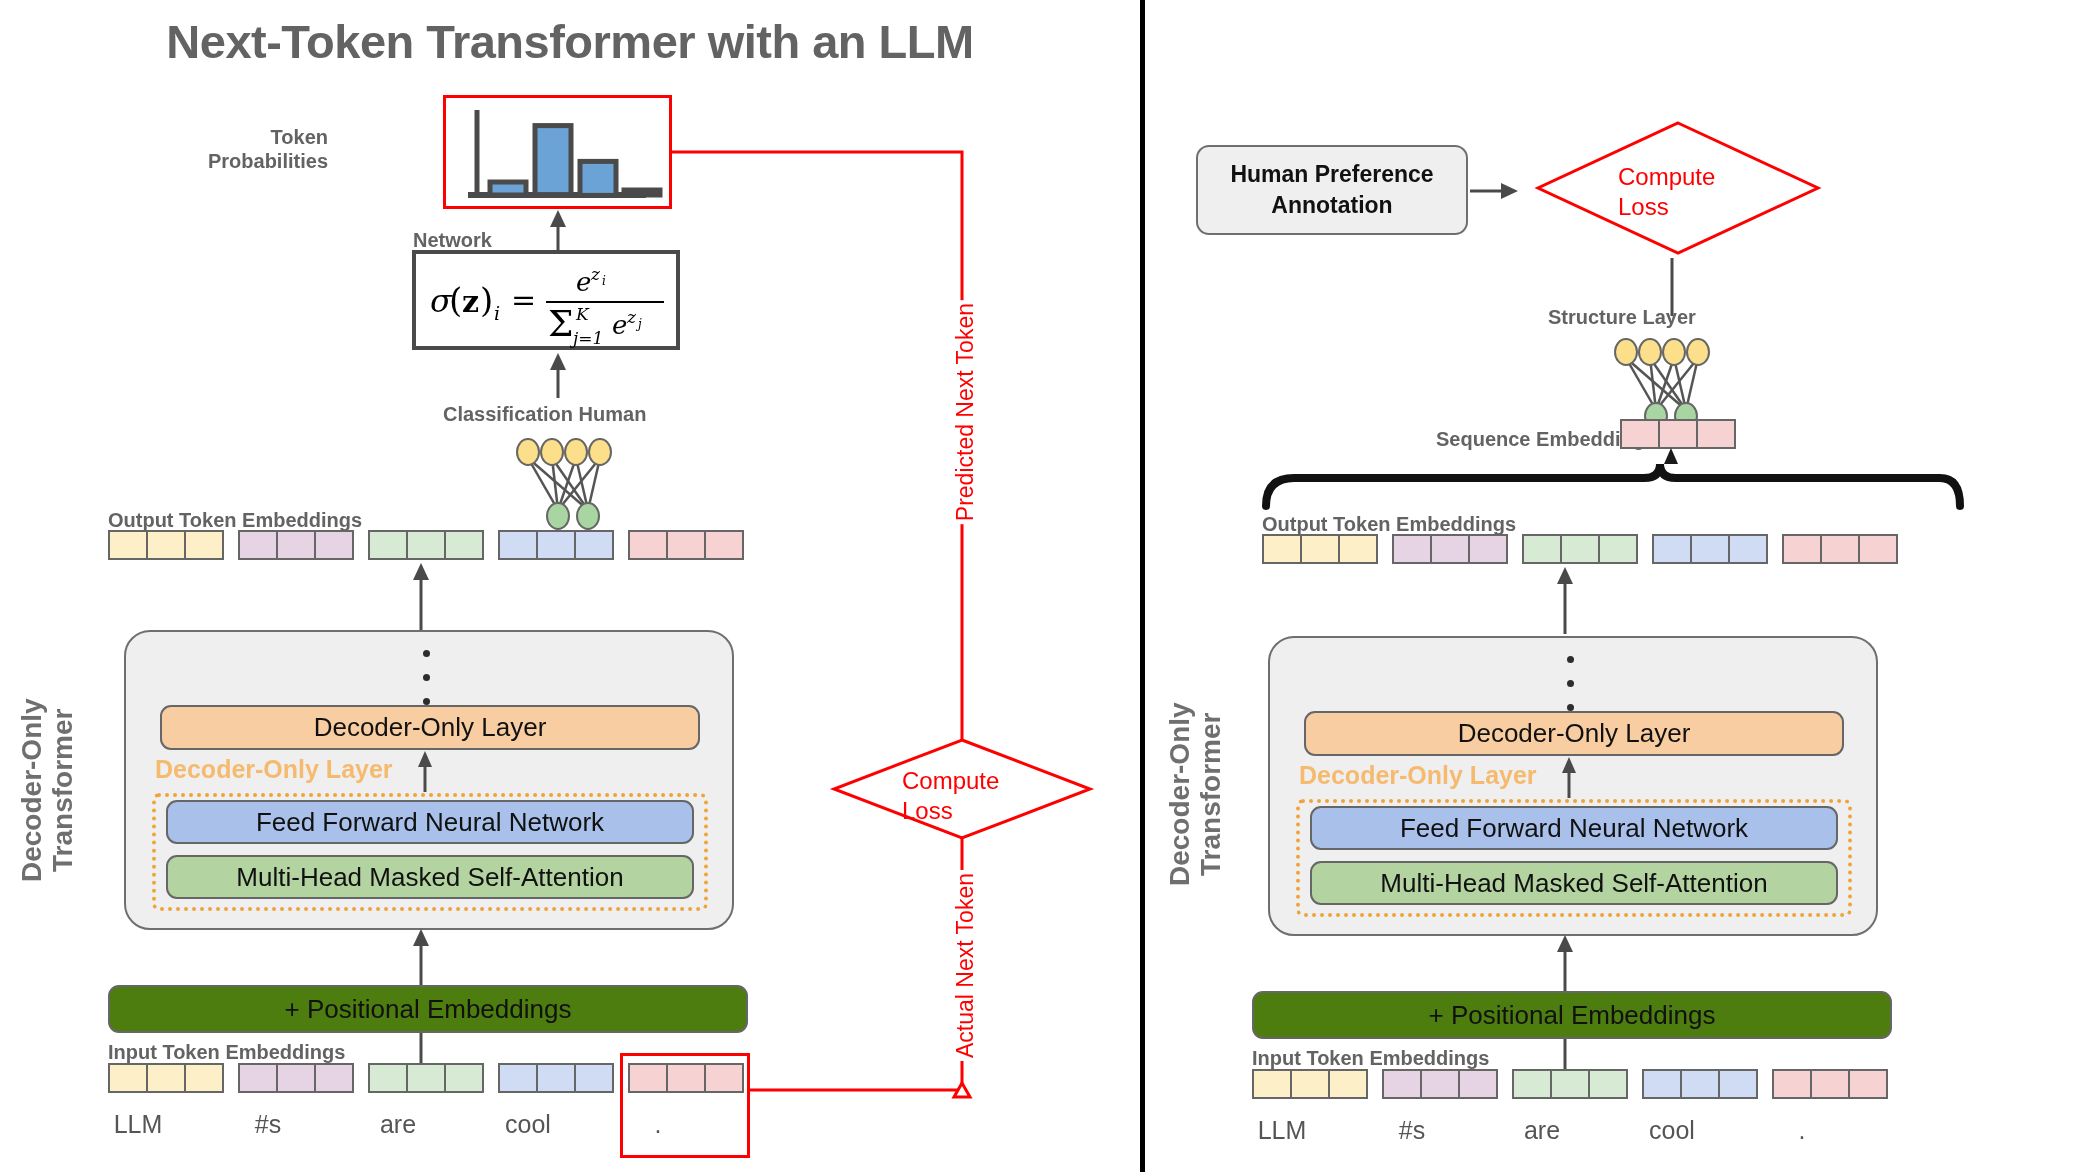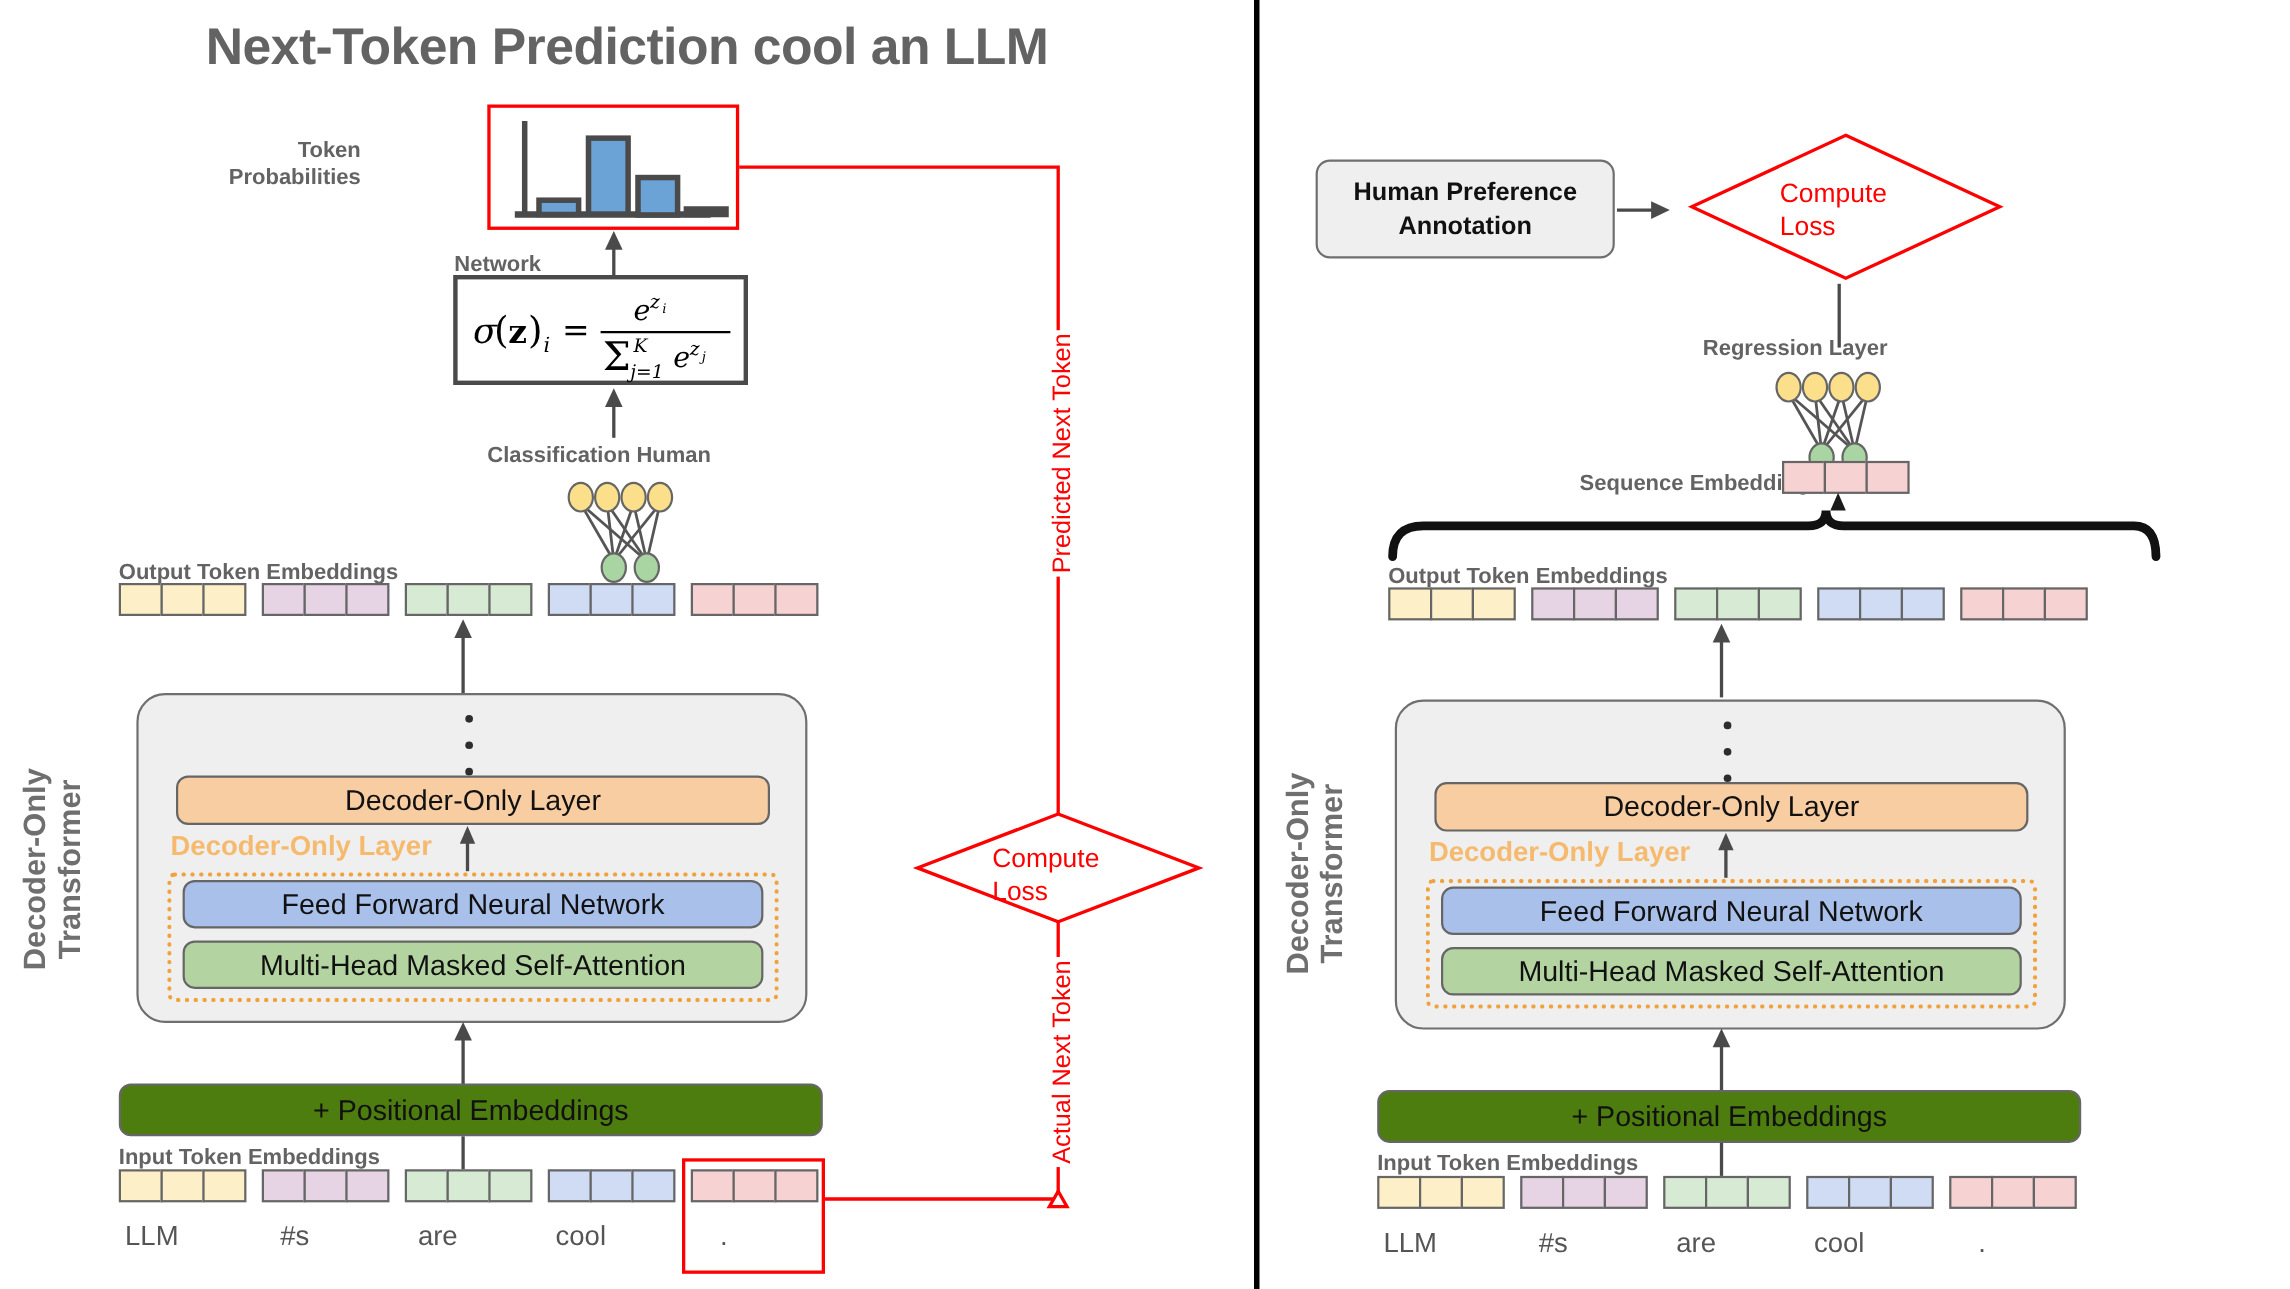--- a/index.html
+++ b/index.html
@@ -186,21 +186,21 @@
 </style>
 </head>
 <body>
 
 <div id="root">
 
   <div id="center-divider"></div>
 
   <div class="panel" id="panel-left">
 
-    <div class="panel-title" style="top:14px;">Next-Token Prediction cool an LLM</div>
+    <div class="panel-title" style="top:14px;">Next-Token Transformer with an LLM</div>
 
     <div class="lbl" style="left:188px; top:125px; text-align:right; width:140px; white-space:pre-line;">Token
 Probabilities</div>
 
     <div id="prob-frame" style="left:443px; top:95px; width:229px; height:114px;">
       <svg width="229" height="114" viewBox="0 0 229 114">
         <line x1="31" y1="12" x2="31" y2="98" stroke="#4a4a4a" stroke-width="5"></line>
         <line x1="22" y1="97" x2="200" y2="97" stroke="#4a4a4a" stroke-width="6"></line>
         <rect x="44" y="84.0" width="36" height="13" fill="#6ba3d6" stroke="#4a4a4a" stroke-width="5"></rect>
         <rect x="89" y="27.6" width="36" height="69" fill="#6ba3d6" stroke="#4a4a4a" stroke-width="5"></rect>
@@ -399,21 +399,21 @@
     <svg style="left:380px; top:118px;" width="300" height="140">
       <polygon points="150,5 290,70 150,135 10,70" fill="#ffffff" stroke="#ff0000" stroke-width="3"></polygon>
     </svg>
     <div class="diamond-text" style="left:470px; top:162px; width:120px;">Compute
 Loss</div>
 
     <svg style="left:520px; top:258px;" width="8" height="58">
       <line x1="4" y1="58" x2="4" y2="0" stroke="#4a4a4a" stroke-width="3"></line>
     </svg>
 
-    <div class="lbl" style="left:400px; top:305px;">Regression Layer</div>
+    <div class="lbl" style="left:400px; top:305px;">Structure Layer</div>
 
     <svg style="left:462px; top:332px;" width="130" height="100">
       <line x1="16" y1="26" x2="46" y2="78" stroke="#555" stroke-width="2.5"></line>
       <line x1="16" y1="26" x2="76" y2="78" stroke="#555" stroke-width="2.5"></line>
       <line x1="40" y1="26" x2="46" y2="78" stroke="#555" stroke-width="2.5"></line>
       <line x1="40" y1="26" x2="76" y2="78" stroke="#555" stroke-width="2.5"></line>
       <line x1="64" y1="26" x2="46" y2="78" stroke="#555" stroke-width="2.5"></line>
       <line x1="64" y1="26" x2="76" y2="78" stroke="#555" stroke-width="2.5"></line>
       <line x1="88" y1="26" x2="46" y2="78" stroke="#555" stroke-width="2.5"></line>
       <line x1="88" y1="26" x2="76" y2="78" stroke="#555" stroke-width="2.5"></line>

